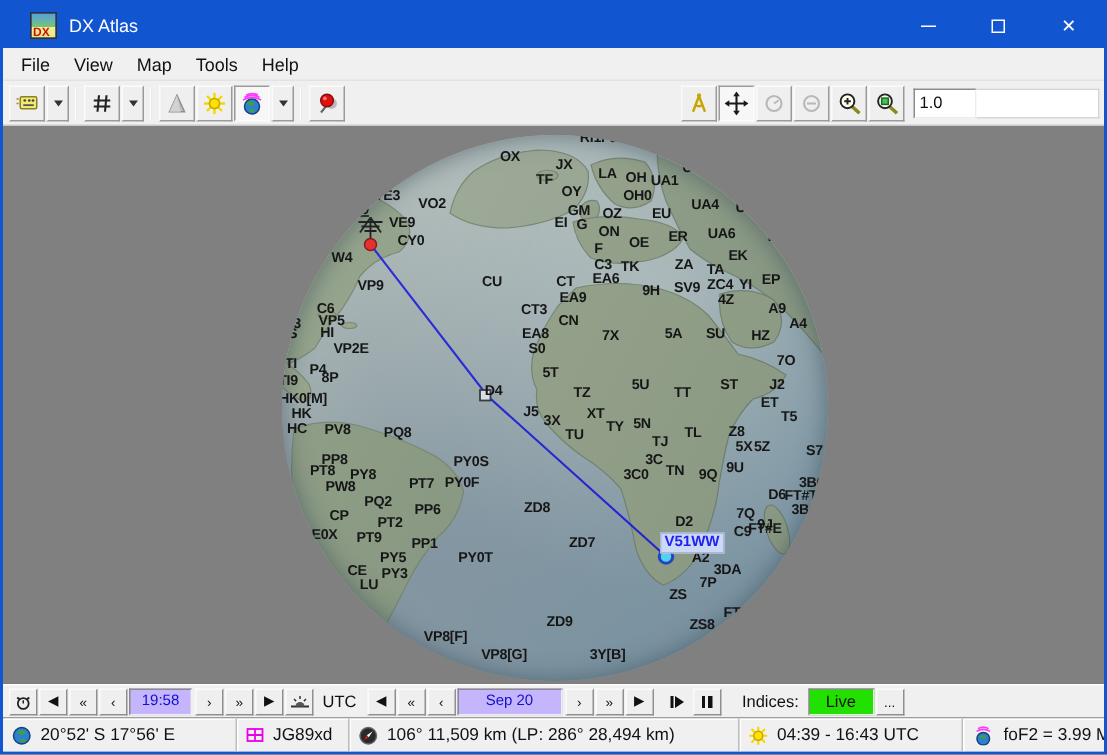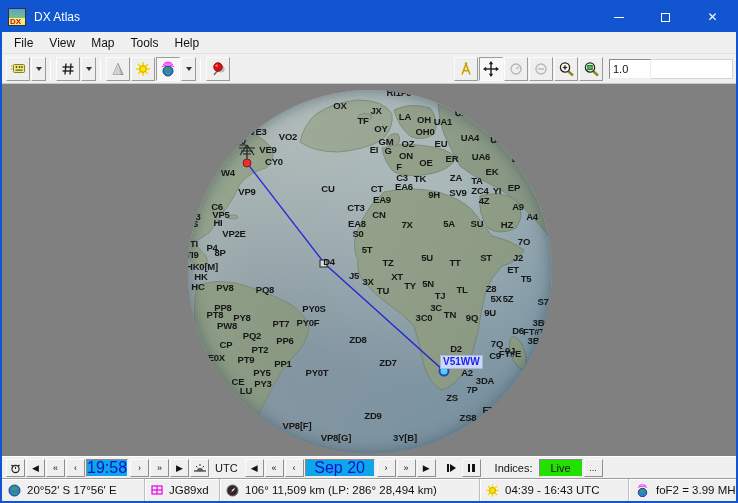--- a/index.html
+++ b/index.html
@@ -1,21 +1,21 @@
 <!DOCTYPE html>
 <html><head>
 <meta charset="utf-8">
 <style>
   * { margin:0; padding:0; box-sizing:border-box; }
   html,body { width:738px; height:503px; background:#808080; font-family:"Liberation Sans","DejaVu Sans",sans-serif; }
   .window { width:738px; height:503px; border:2px solid #1155d0; background:#f0f0f0; position:relative; overflow:hidden; }
 
   
   .titlebar { height:30px; background:#1155d0; display:flex; align-items:center; color:#fff; }
-  .app-icon { width:18px; height:18px; margin:0 8px 0 6px; background:linear-gradient(180deg,#57a0e0 0%,#74c47a 55%,#f5ef9a 55%,#f0e87c 100%); border:1px solid #333; position:relative; }
+  .app-icon { width:18px; height:18px; margin:0 8px 0 18px; background:linear-gradient(180deg,#57a0e0 0%,#74c47a 55%,#f5ef9a 55%,#f0e87c 100%); border:1px solid #333; position:relative; }
   .app-icon b { position:absolute; bottom:-1px; left:1px; font-size:8px; color:#d01010; font-weight:700; letter-spacing:0; }
   .title-text { font-size:12px; }
   .caption-btns { margin-left:auto; display:flex; height:30px; }
   .cap-btn { width:47px; height:30px; display:flex; align-items:center; justify-content:center; }
   .glyph-min { width:10px; height:1px; background:#fff; }
   .glyph-max { width:9px; height:9px; border:1px solid #fff; }
   .glyph-close { color:#fff; font-size:12px; line-height:1; }
 
   
   .menubar { height:22px; background:#f0f0f0; display:flex; align-items:center; padding-left:4px; border-bottom:1px solid #e2e2e2; }
@@ -43,32 +43,32 @@
   .globe-shade { position:absolute; inset:0; border-radius:50%; pointer-events:none;
     background:linear-gradient(118deg, rgba(255,255,255,.08), rgba(0,25,55,.10));
     box-shadow:inset 0 0 16px rgba(45,65,80,.55); }
   .plabel { position:absolute; transform:translate(-50%,-50%); font-size:9.5px; font-weight:700; color:#161616; white-space:nowrap; letter-spacing:-0.2px; }
   .dx-label { position:absolute; left:252px; top:265px; font-size:10px; font-weight:700; color:#2222ee; background:#ccd9f6; border:1px solid #aab6d8; padding:0 2px; line-height:12px; }
 
   
   .timebar { height:22px; background:#f0f0f0; border-top:1px solid #fff; display:flex; align-items:center; padding:0 3px; font-size:11px; }
   .minibtn { min-width:19px; height:18px; display:flex; align-items:center; justify-content:center; background:#efefef; border:1px solid; border-color:#fbfbfb #8f8f8f #8f8f8f #fbfbfb; margin-left:1px; font-size:9px; color:#111; }
   .flatbtn { border-color:transparent; background:transparent; }
-  .tfield { height:18px; background:#0ea5e9; border:1px solid; border-color:#8a8a8a #eee #eee #8a8a8a; color:#1111cc; display:flex; align-items:center; justify-content:center; margin:0 1px; font-size:16px; }
+  .tfield { height:18px; background:#c4b5fd; border:1px solid; border-color:#8a8a8a #eee #eee #8a8a8a; color:#1111cc; display:flex; align-items:center; justify-content:center; margin:0 1px; font-size:10px; }
   .tfield.time { width:42px; } .tfield.date { width:70px; }
   .bar-label { margin:0 6px; color:#111; }
   .live-badge { height:18px; min-width:44px; background:#22e000; border:1px solid; border-color:#8a8a8a #eee #eee #8a8a8a; display:flex; align-items:center; justify-content:center; font-size:11px; color:#111; }
   .pause-bars { display:flex; gap:2px; } .pause-bars i { width:2.5px; height:8px; background:#111; }
   .step-icon { display:flex; align-items:center; } .step-icon .bar{width:2px;height:8px;background:#111;margin-right:1px;} .step-icon .tri{width:0;height:0;border-top:4px solid transparent;border-bottom:4px solid transparent;border-left:6px solid #111;}
 
   
   .statusbar { height:23px; background:#f0f0f0; border-top:1px solid #9d9d9d; box-shadow:inset 0 1px 0 #fff; display:flex; align-items:stretch; font-size:11.5px; color:#111; }
   .spanel { display:flex; align-items:center; padding:0 6px; border-right:1px solid #bdbdbd; box-shadow:1px 0 0 #fff; white-space:nowrap; overflow:hidden; }
   .spanel .sicon { margin-right:6px; display:flex; }
-  .p1{width:143px;} .p2{width:75px;} .p3{width:260px;} .p4{width:149px;} .p5{flex:1;border-right:none;}
+  .p1{width:156px;} .p2{width:75px;} .p3{width:260px;} .p4{width:149px;} .p5{flex:1;border-right:none;}
 </style>
 </head>
 <body>
 
 <div class="window">
 
   <div class="titlebar">
     <div class="app-icon">
         <b>DX</b>
       </div>

